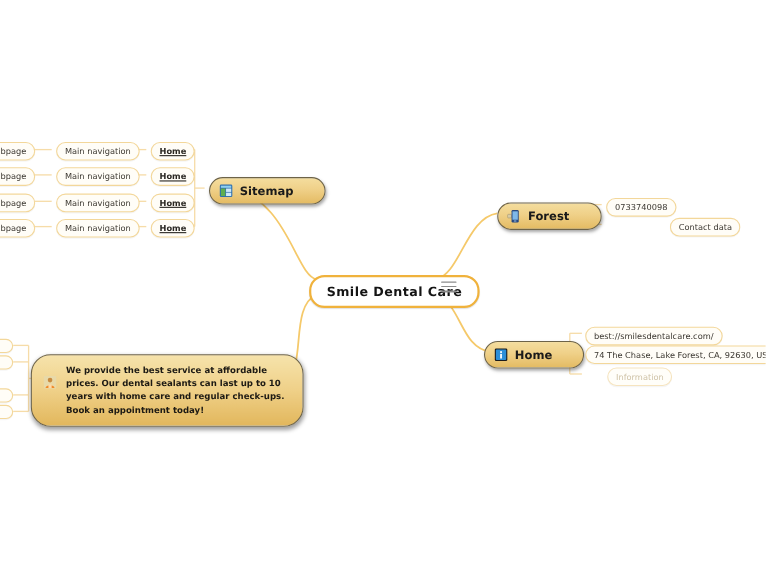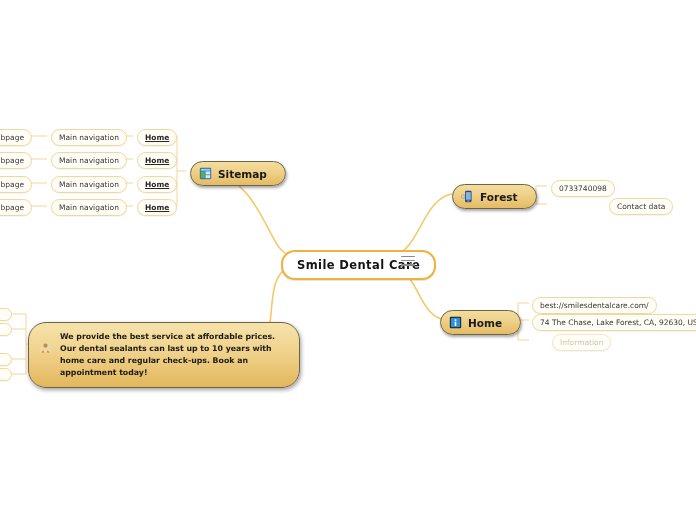--- a/index.html
+++ b/index.html
@@ -11,37 +11,37 @@
   
   .node{position:absolute;box-sizing:border-box;display:flex;align-items:center;
         white-space:nowrap;}
 
   
   .root{border:2px solid #f0b23c;border-radius:14px;background:#ffffff;
         padding:6px 14px;font-size:11.5px;font-weight:bold;color:#141414;
         letter-spacing:.4px;box-shadow:0 1px 1px rgba(0,0,0,.12);}
 
   
-  .gold{border:1px solid #6d6348;border-radius:16px;padding:5px 18px 5px 8px;
+  .gold{border:1px solid #6d6348;border-radius:16px;padding:5px 28px 5px 8px;
         font-size:10.5px;font-weight:bold;color:#1a1a1a;gap:6px;
         background:linear-gradient(180deg,#f4dd9e 0%,#efd088 45%,#e4bb63 100%);
         box-shadow:1px 2px 3px rgba(0,0,0,.35);}
 
   
   .leaf{border:1px solid #f3d79a;border-radius:9px;background:#fffdf7;
         padding:3px 7px;font-size:7.5px;color:#3b3730;
         box-shadow:0 1px 0 rgba(0,0,0,.04);}
   .leaf.strong{color:#2a2722;font-weight:bold;text-decoration:underline;}
   .leaf.faded{color:#cfc3a8;border-color:#f6e4bf;background:#fffef9;}
 
   
   .callout{border:1px solid #6d6348;border-radius:18px;padding:8px 12px 8px 10px;
         gap:8px;align-items:flex-start;
         background:linear-gradient(180deg,#f6e3ab 0%,#efd088 50%,#e2b75c 100%);
-        box-shadow:1px 2px 4px rgba(0,0,0,.38);width:272px;}
+        box-shadow:1px 2px 4px rgba(0,0,0,.38);width:248px;}
   .callout .txt{font-size:7.8px;font-weight:bold;color:#1d1a14;line-height:1.55;
         white-space:normal;}
 
   
   .ico{width:13px;height:13px;flex:0 0 13px;display:block;}
   .hamburger{position:absolute;width:14px;height:14px;}
   .hamburger span{display:block;height:1.6px;background:#8c8c8c;margin:2.6px 0;border-radius:1px;}
 </style>
 </head>
 <body>

